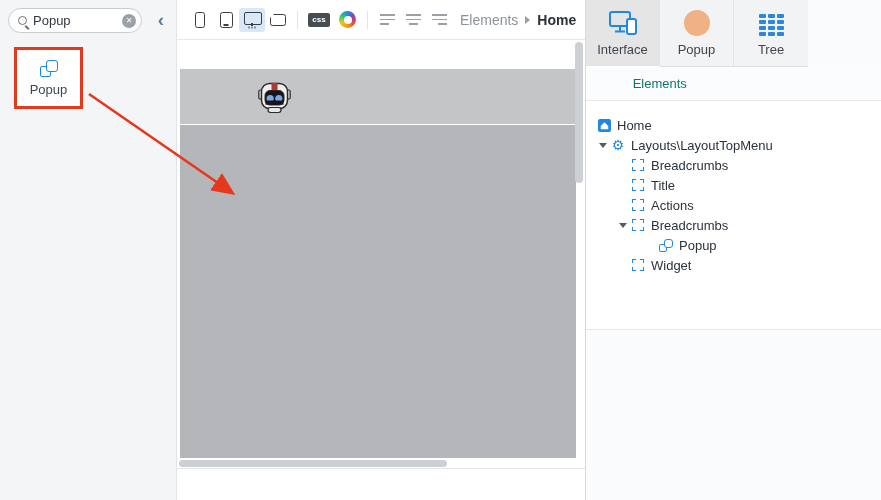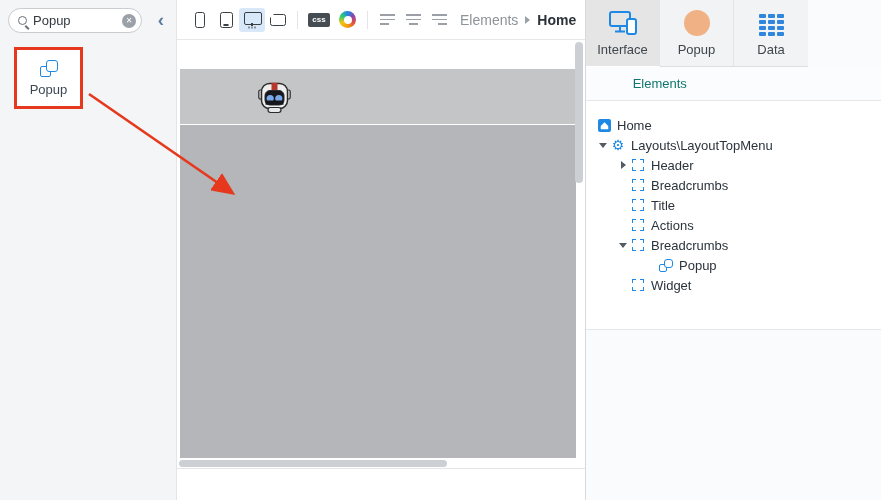--- a/index.html
+++ b/index.html
@@ -243,21 +243,21 @@
             <i></i>
             <i></i>
             <i></i>
             <i></i>
             <i></i>
             <i></i>
             <i></i>
             <i></i>
             <i></i>
         </span>
-        <span class="nt-label">Data</span>
+        <span class="nt-label">Tree</span>
       </div>
     </div>
 
     <div class="view-tabs">
       <div class="view-tab">Elements</div>
     </div>
 
     <div class="tree">
       <div class="trow ind-a">
         <span class="tico">
@@ -270,34 +270,20 @@
         <span>Home</span>
       </div>
       <div class="trow ind-a">
         <span class="exp">
             <span class="tri-down"></span>
           </span>
         <span class="tico">
           <span class="gear">⚙</span>
         </span>
         <span>Layouts\LayoutTopMenu</span>
-      </div>
-      <div class="trow ind-b">
-        <span class="exp">
-            <span class="tri-right"></span>
-          </span>
-        <span class="tico">
-          <span class="ph">
-              <i></i>
-              <i></i>
-              <i></i>
-              <i></i>
-            </span>
-        </span>
-        <span>Header</span>
       </div>
       <div class="trow ind-b">
         <span class="exp"></span>
         <span class="tico">
           <span class="ph">
               <i></i>
               <i></i>
               <i></i>
               <i></i>
             </span>

